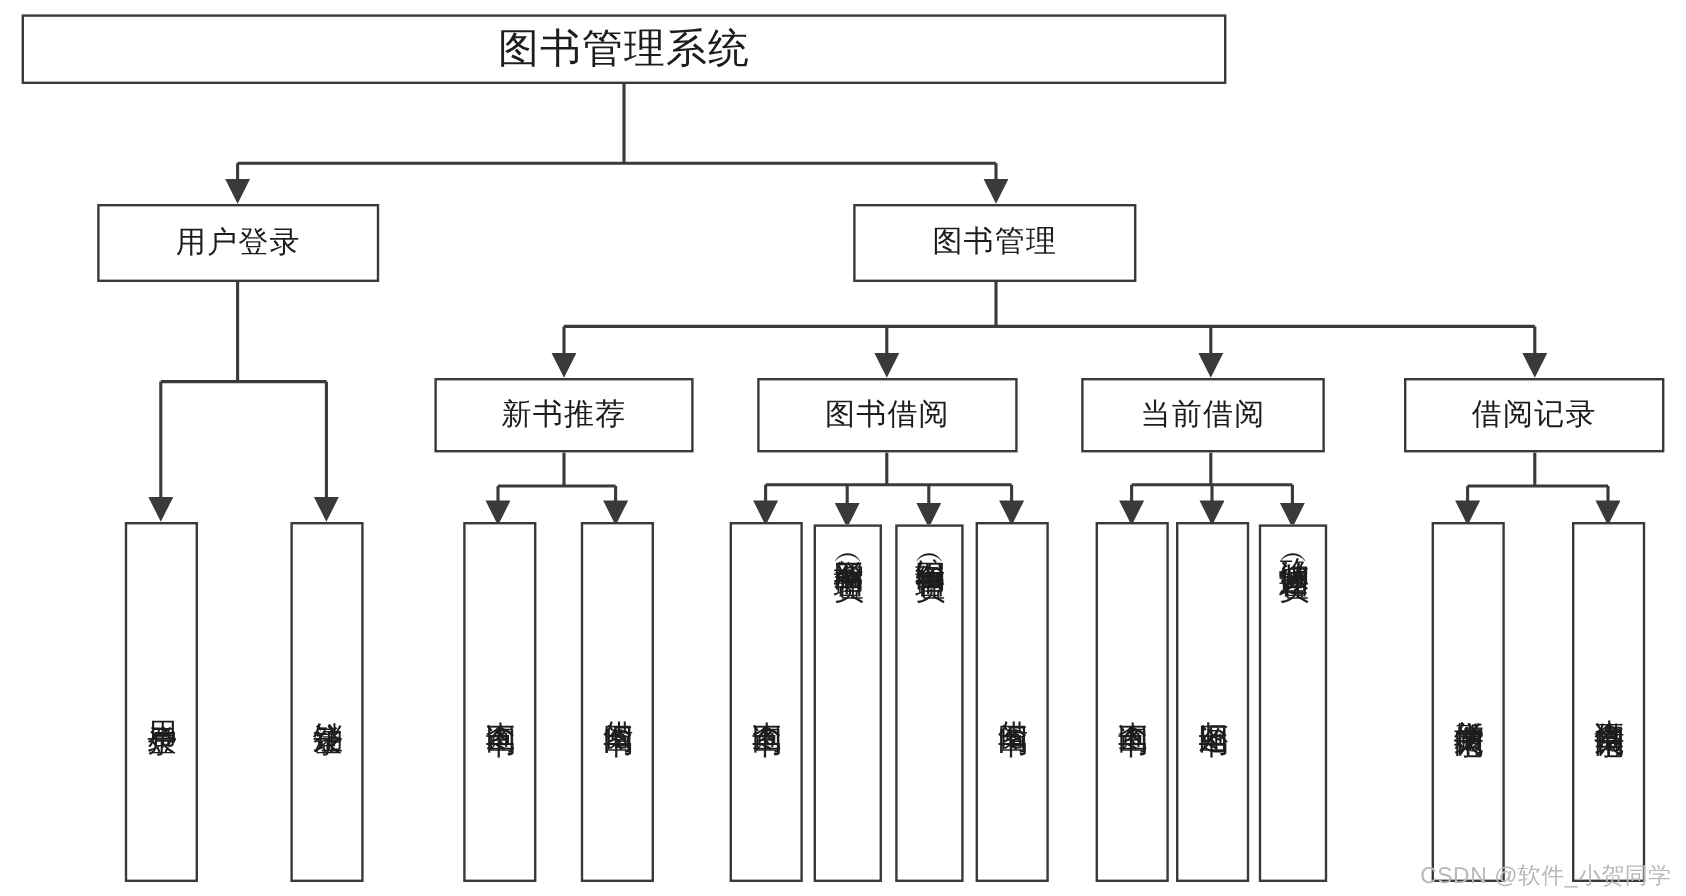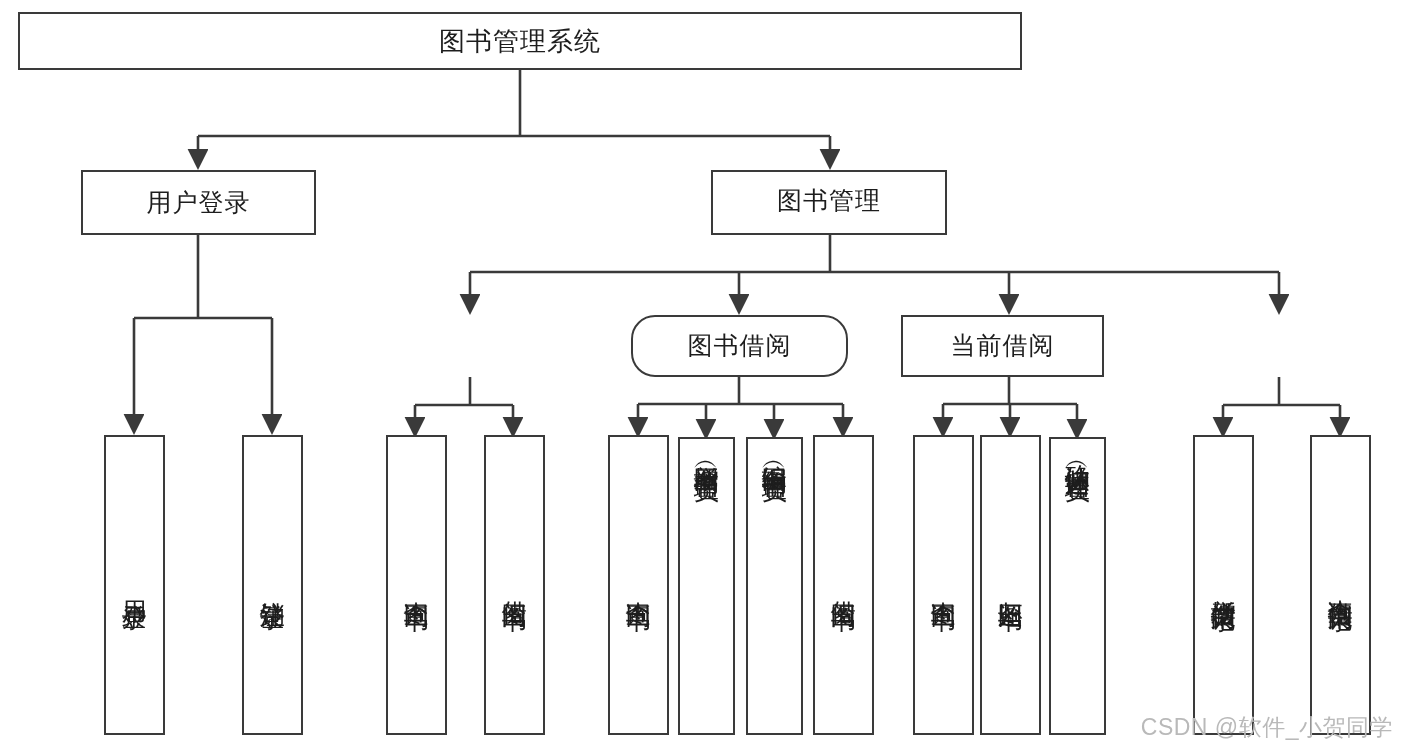--- a/index.html
+++ b/index.html
@@ -34,21 +34,21 @@
     align-items: center;
     justify-content: center;
     color: #1d1d1d;
   }
   .node .label {
     font-size: 25px;
     line-height: 1.25;
     letter-spacing: 1px;
     white-space: nowrap;
   }
-  .node.root .label { font-size: 26px; }
+  .node.root .label { font-size: 34px; }
   .node.leaf {
     align-items: flex-start;
     padding-top: 6px;
   }
   .node.leaf .label {
     writing-mode: vertical-rl;
     text-orientation: upright;
     font-size: 25px;
     line-height: 1.22;
     letter-spacing: 2px;
@@ -56,21 +56,21 @@
     display: block;
   }
   .node.leaf.center {
     align-items: center;
     padding-top: 0;
   }
   .watermark {
     position: absolute;
     right: 12px;
     bottom: 4px;
-    font-size: 23px;
+    font-size: 19px;
     color: #b9b9b9;
     white-space: nowrap;
     letter-spacing: 0.5px;
   }
 </style>
 </head>
 <body>
 
 <div id="stage">
 
@@ -128,25 +128,31 @@
     <span class="label">图书管理系统</span>
   </div>
 
   <div class="node" style="left:81px; top:170px; width:235px; height:65px;">
     <span class="label">用户登录</span>
   </div>
   <div class="node" style="left:711px; top:170px; width:236px; height:65px;font-family:Liberation Mono, monospace;">
     <span class="label">图书管理</span>
   </div>
 
-  <div class="node" style="left:631px; top:315px; width:217px; height:62px;border-radius:24px;">
+  <div class="node" style="left:362px; top:315px; width:216px; height:62px;">
+    <span class="label">新书推荐</span>
+  </div>
+  <div class="node" style="left:631px; top:315px; width:217px; height:62px;">
     <span class="label">图书借阅</span>
   </div>
   <div class="node" style="left:901px; top:315px; width:203px; height:62px;">
     <span class="label">当前借阅</span>
+  </div>
+  <div class="node" style="left:1170px; top:315px; width:217px; height:62px;">
+    <span class="label">借阅记录</span>
   </div>
 
   <div class="node leaf center" style="left:104px; top:435px; width:61px; height:300px;">
     <span class="label">用户登录</span>
   </div>
   <div class="node leaf center" style="left:242px; top:435px; width:61px; height:300px;">
     <span class="label">注销登录</span>
   </div>
 
   <div class="node leaf center" style="left:386px; top:435px; width:61px; height:300px;">

